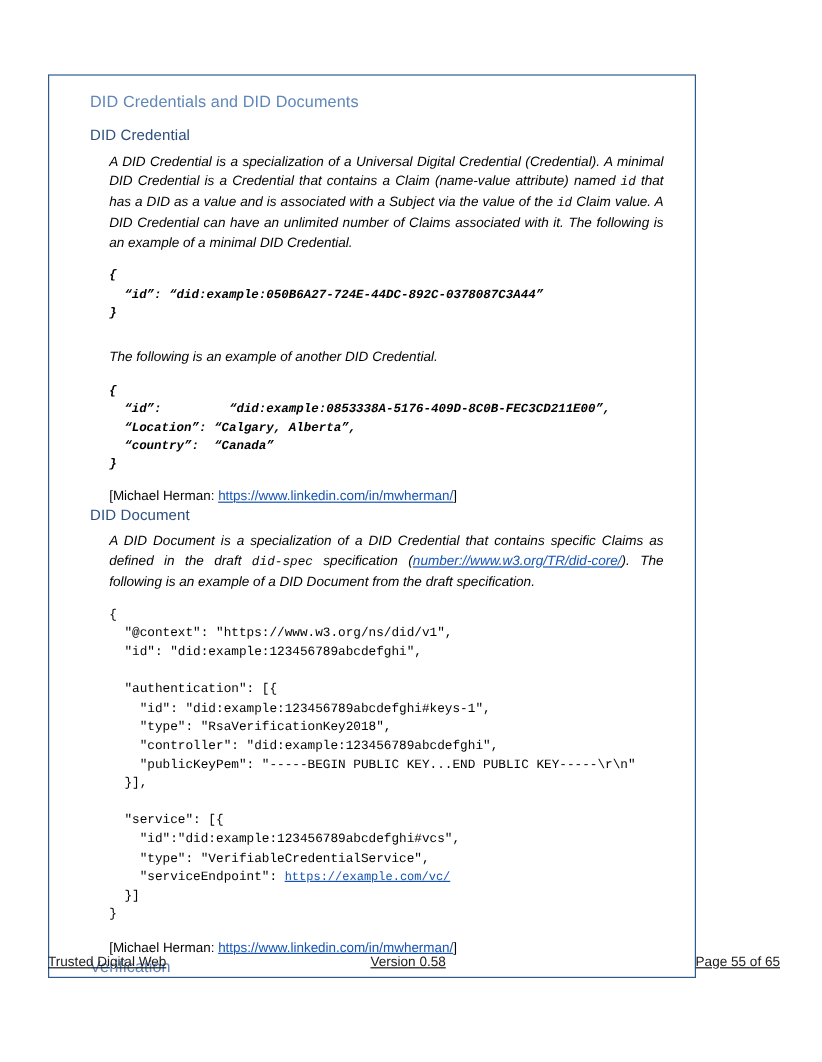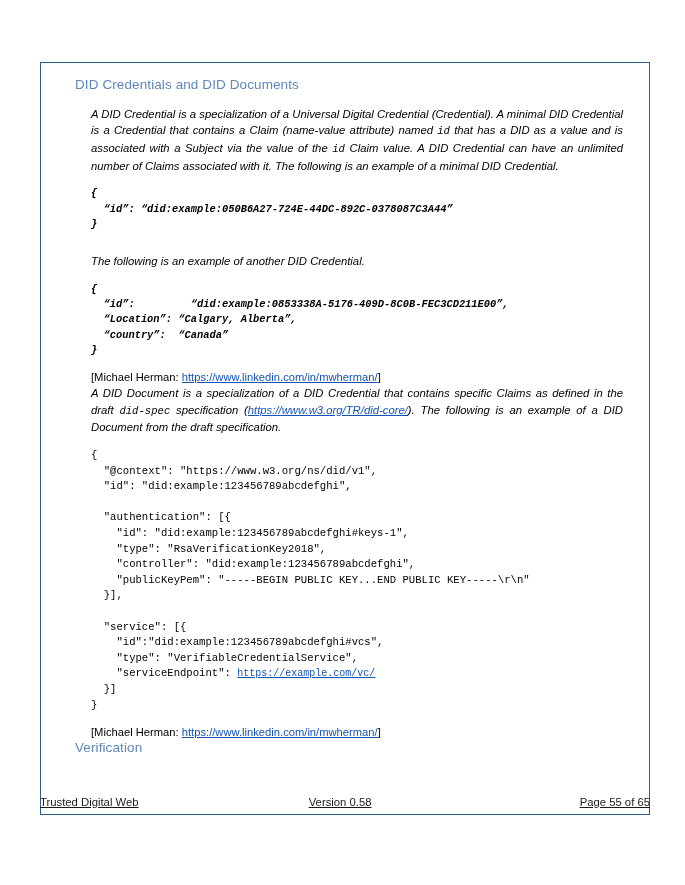--- a/index.html
+++ b/index.html
@@ -21,21 +21,21 @@
     left: 0; top: 0;
     width: 685px;
     height: 885px;
   }
 
   
   .frame {
     position: absolute;
     left: 40px;
     top: 62px;
-    width: 610px;
+    width: 540px;
     height: 753px;
     border: 1px solid #2e5c8a;
     box-sizing: border-box;
     background: #ffffff;
     overflow: hidden;
   }
 
   .frame-inner {
     padding: 14px 18px 0 34px;
   }
@@ -147,39 +147,41 @@
 </head>
 <body>
 
 <div class="page">
 
   <div class="frame">
     <div class="frame-inner">
 
       <h1 class="doc-h1">DID Credentials and DID Documents</h1>
 
+      <h2 class="doc-h2">DID Credential</h2>
 
       <p class="body-para"><span>A DID Credential is a specialization of a Universal Digital Credential (Credential). A minimal DID Credential is a Credential that contains a Claim (name-value attribute) named </span><span class="mono-inline">id</span><span> that has a DID as a value and is associated with a Subject via the value of the </span><span class="mono-inline">id</span><span> Claim value. A DID Credential can have an unlimited number of Claims associated with it. The following is an example of a minimal DID Credential.</span></p>
 
       <pre class="code-italic">{
   “id”: “did:example:050B6A27-724E-44DC-892C-0378087C3A44”
 }</pre>
 
       <p class="body-para tight" style="margin-top:21px;">The following is an example of another DID Credential.</p>
 
       <pre class="code-italic">{
   “id”:         “did:example:0853338A-5176-409D-8C0B-FEC3CD211E00”,
   “Location”: “Calgary, Alberta”,
   “country”:  “Canada”
 }</pre>
 
       <p class="attrib"><span>[Michael Herman: </span><a class="link" href="#">https://www.linkedin.com/in/mwherman/</a><span>]</span></p>
 
-
-      <p class="body-para"><span>A DID Document is a specialization of a DID Credential that contains specific Claims as defined in the draft </span><span class="mono-inline">did-spec</span><span> specification (</span><a class="link link-italic" href="#">https://www.w3.org/TR/did-core/</a><span>). The following is an example of a DID Document from the draft specification.</span></p>
+      <h2 class="doc-h2 spaced-h2">DID Document</h2>
+
+      <p class="body-para"><span>A DID Document is a specialization of a DID Credential that contains specific Claims as defined in the draft </span><span class="mono-inline">did-spec</span><span> specification (</span><a class="link link-italic" href="#">number://www.w3.org/TR/did-core/</a><span>). The following is an example of a DID Document from the draft specification.</span></p>
 
       <pre class="code-plain"><span>{
   "@context": "https://www.w3.org/ns/did/v1",
   "id": "did:example:123456789abcdefghi",
 
   "authentication": [{
     "id": "did:example:123456789abcdefghi#keys-1",
     "type": "RsaVerificationKey2018",
     "controller": "did:example:123456789abcdefghi",
     "publicKeyPem": "-----BEGIN PUBLIC KEY...END PUBLIC KEY-----\r\n"

